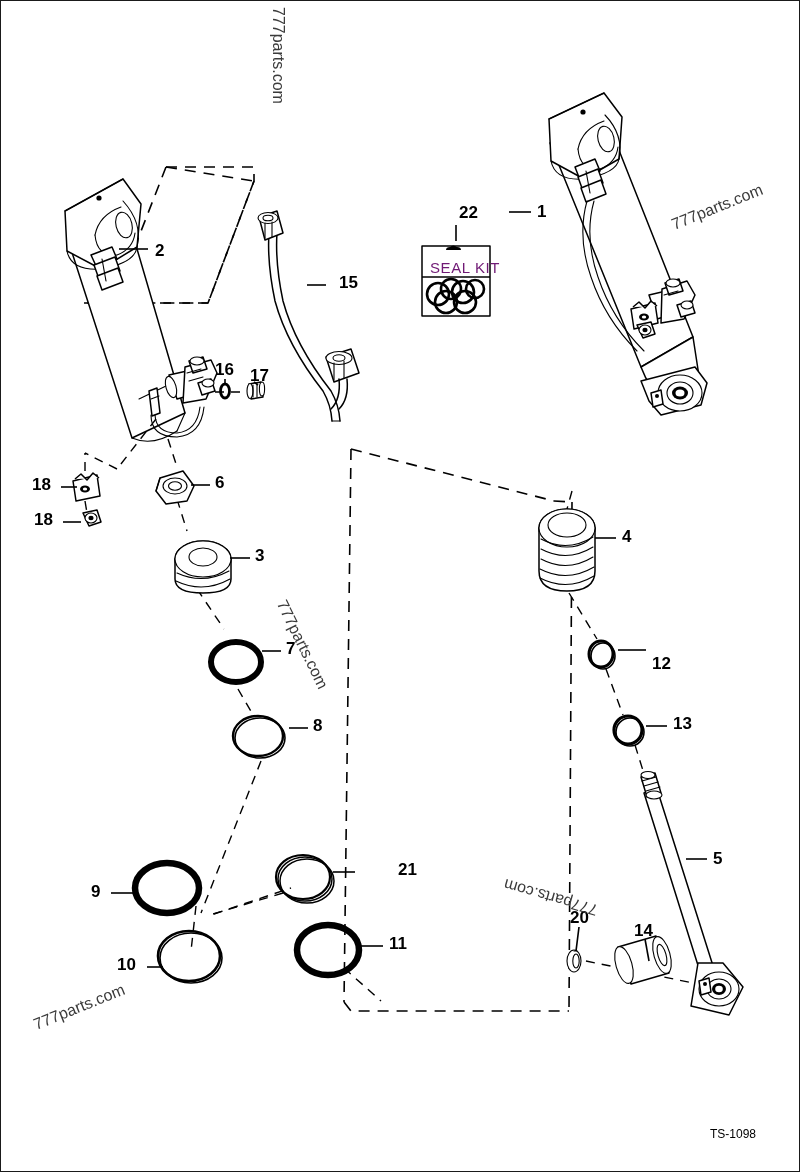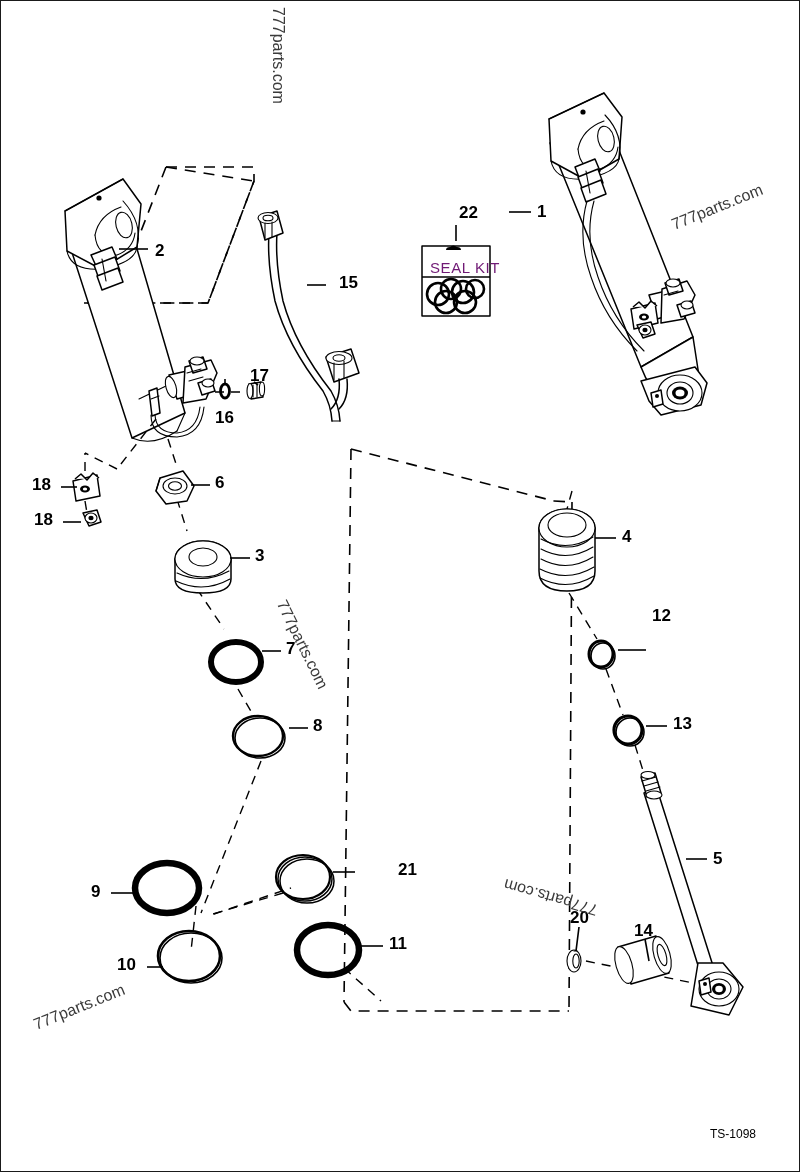--- a/index.html
+++ b/index.html
@@ -420,25 +420,25 @@
   <div class="callout" style="left:154px; top:241px;">2</div>
   <div class="callout" style="left:254px; top:546px;">3</div>
   <div class="callout" style="left:621px; top:527px;">4</div>
   <div class="callout" style="left:712px; top:849px;">5</div>
   <div class="callout" style="left:214px; top:473px;">6</div>
   <div class="callout" style="left:285px; top:639px;">7</div>
   <div class="callout" style="left:312px; top:716px;">8</div>
   <div class="callout" style="left:90px;  top:882px;">9</div>
   <div class="callout" style="left:116px; top:955px;">10</div>
   <div class="callout" style="left:388px; top:934px;">11</div>
-  <div class="callout" style="left:651px; top:606px;">12</div>
+  <div class="callout" style="left:651px; top:654px;">12</div>
   <div class="callout" style="left:672px; top:714px;">13</div>
   <div class="callout" style="left:633px; top:921px;">14</div>
   <div class="callout" style="left:338px; top:273px;">15</div>
-  <div class="callout" style="left:214px; top:360px;margin-top:48px;">16</div>
+  <div class="callout" style="left:214px; top:360px;">16</div>
   <div class="callout" style="left:249px; top:366px;">17</div>
   <div class="callout" style="left:31px;  top:475px;">18</div>
   <div class="callout" style="left:33px;  top:510px;">18</div>
   <div class="callout" style="left:569px; top:908px;">20</div>
   <div class="callout" style="left:360px; top:860px;margin-left:37px;">21</div>
   <div class="callout" style="left:450px; top:203px;margin-left:8px;">22</div>
 
   <div class="wm" style="left:286px; top:6px;   transform:rotate(90deg);  transform-origin:left top;">777parts.com</div>
   <div class="wm" style="left:668px; top:216px; transform:rotate(-22deg); transform-origin:left top;">777parts.com</div>
   <div class="wm" style="left:288px; top:596px; transform:rotate(64deg);  transform-origin:left top;">777parts.com</div>

